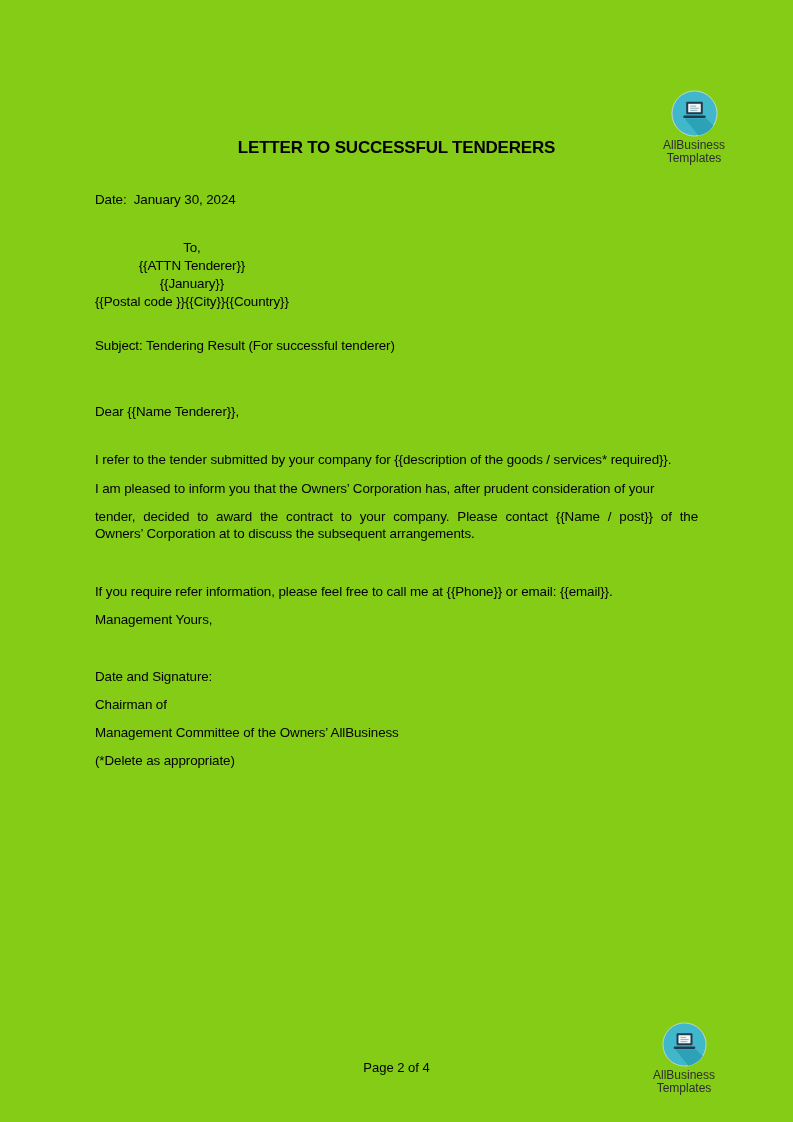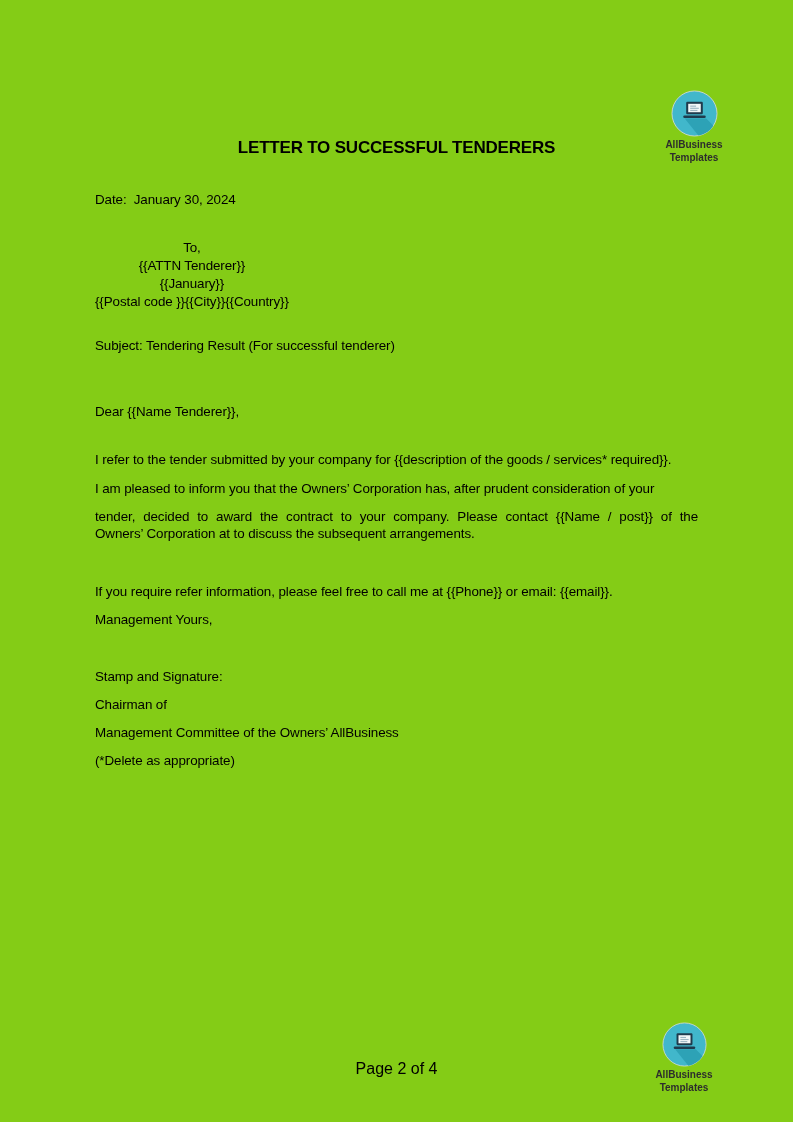--- a/index.html
+++ b/index.html
@@ -43,40 +43,39 @@
     text-align-last: justify;
   }
   .para2-line3 { left: 95px; top: 526px; }
   .para3-line { left: 95px; top: 584px; }
   .closing-line { left: 95px; top: 612px; }
   .signature-block { left: 95px; top: 669px; }
   .signature-block div { line-height: 15px; margin-bottom: 13px; white-space: nowrap; }
   .page-number {
     left: 0; top: 1060px; width: 793px;
     text-align: center;
-    font-size: 16px;
+    font-size: 13px;
     color: #000000;
   }
   .brand-logo {
     width: 108px;
     display: flex;
     flex-direction: column;
     align-items: center;
   }
   .brand-logo-top { left: 640px; top: 90px; }
   .brand-logo-bottom { left: 630px; top: 1022px; }
   .brand-logo svg { display: block; }
   .brand-name {
     margin-top: 2px;
-    font-size: 10px;
+    font-size: 12px;
     line-height: 12.5px;
     color: #2d2d2d;
     text-align: center;
     white-space: nowrap;
-    font-weight: bold;
   }
 </style>
 </head>
 <body>
 
 <div class="page">
 
   <div class="abs doc-title">LETTER TO SUCCESSFUL TENDERERS</div>
 
   <div class="abs brand-logo brand-logo-top">
@@ -118,21 +117,21 @@
   <div class="abs body-text salutation-line">Dear {{Name Tenderer}},</div>
 
   <div class="abs body-text para1-line">I refer to the tender submitted by your company for {{description of the goods / services* required}}.</div>
   <div class="abs body-text para2-line1">I am pleased to inform you that the Owners’ Corporation has, after prudent consideration of your</div>
   <div class="abs body-text para2-line2">tender, decided to award the contract to your company. Please contact {{Name / post}} of the</div>
   <div class="abs body-text para2-line3">Owners’ Corporation at to discuss the subsequent arrangements.</div>
   <div class="abs body-text para3-line">If you require refer information, please feel free to call me at {{Phone}} or email: {{email}}.</div>
   <div class="abs body-text closing-line">Management Yours,</div>
 
   <div class="abs body-text signature-block">
-    <div>Stamp and Signature:</div>
+    <div>Date and Signature:</div>
     <div>Chairman of</div>
     <div>Management Committee of the Owners’ AllBusiness</div>
     <div>(*Delete as appropriate)</div>
   </div>
 
   <div class="abs page-number">Page 2 of 4</div>
 
   <div class="abs brand-logo brand-logo-bottom">
     <svg width="45" height="45" viewBox="0 0 48 48">
       <defs>

